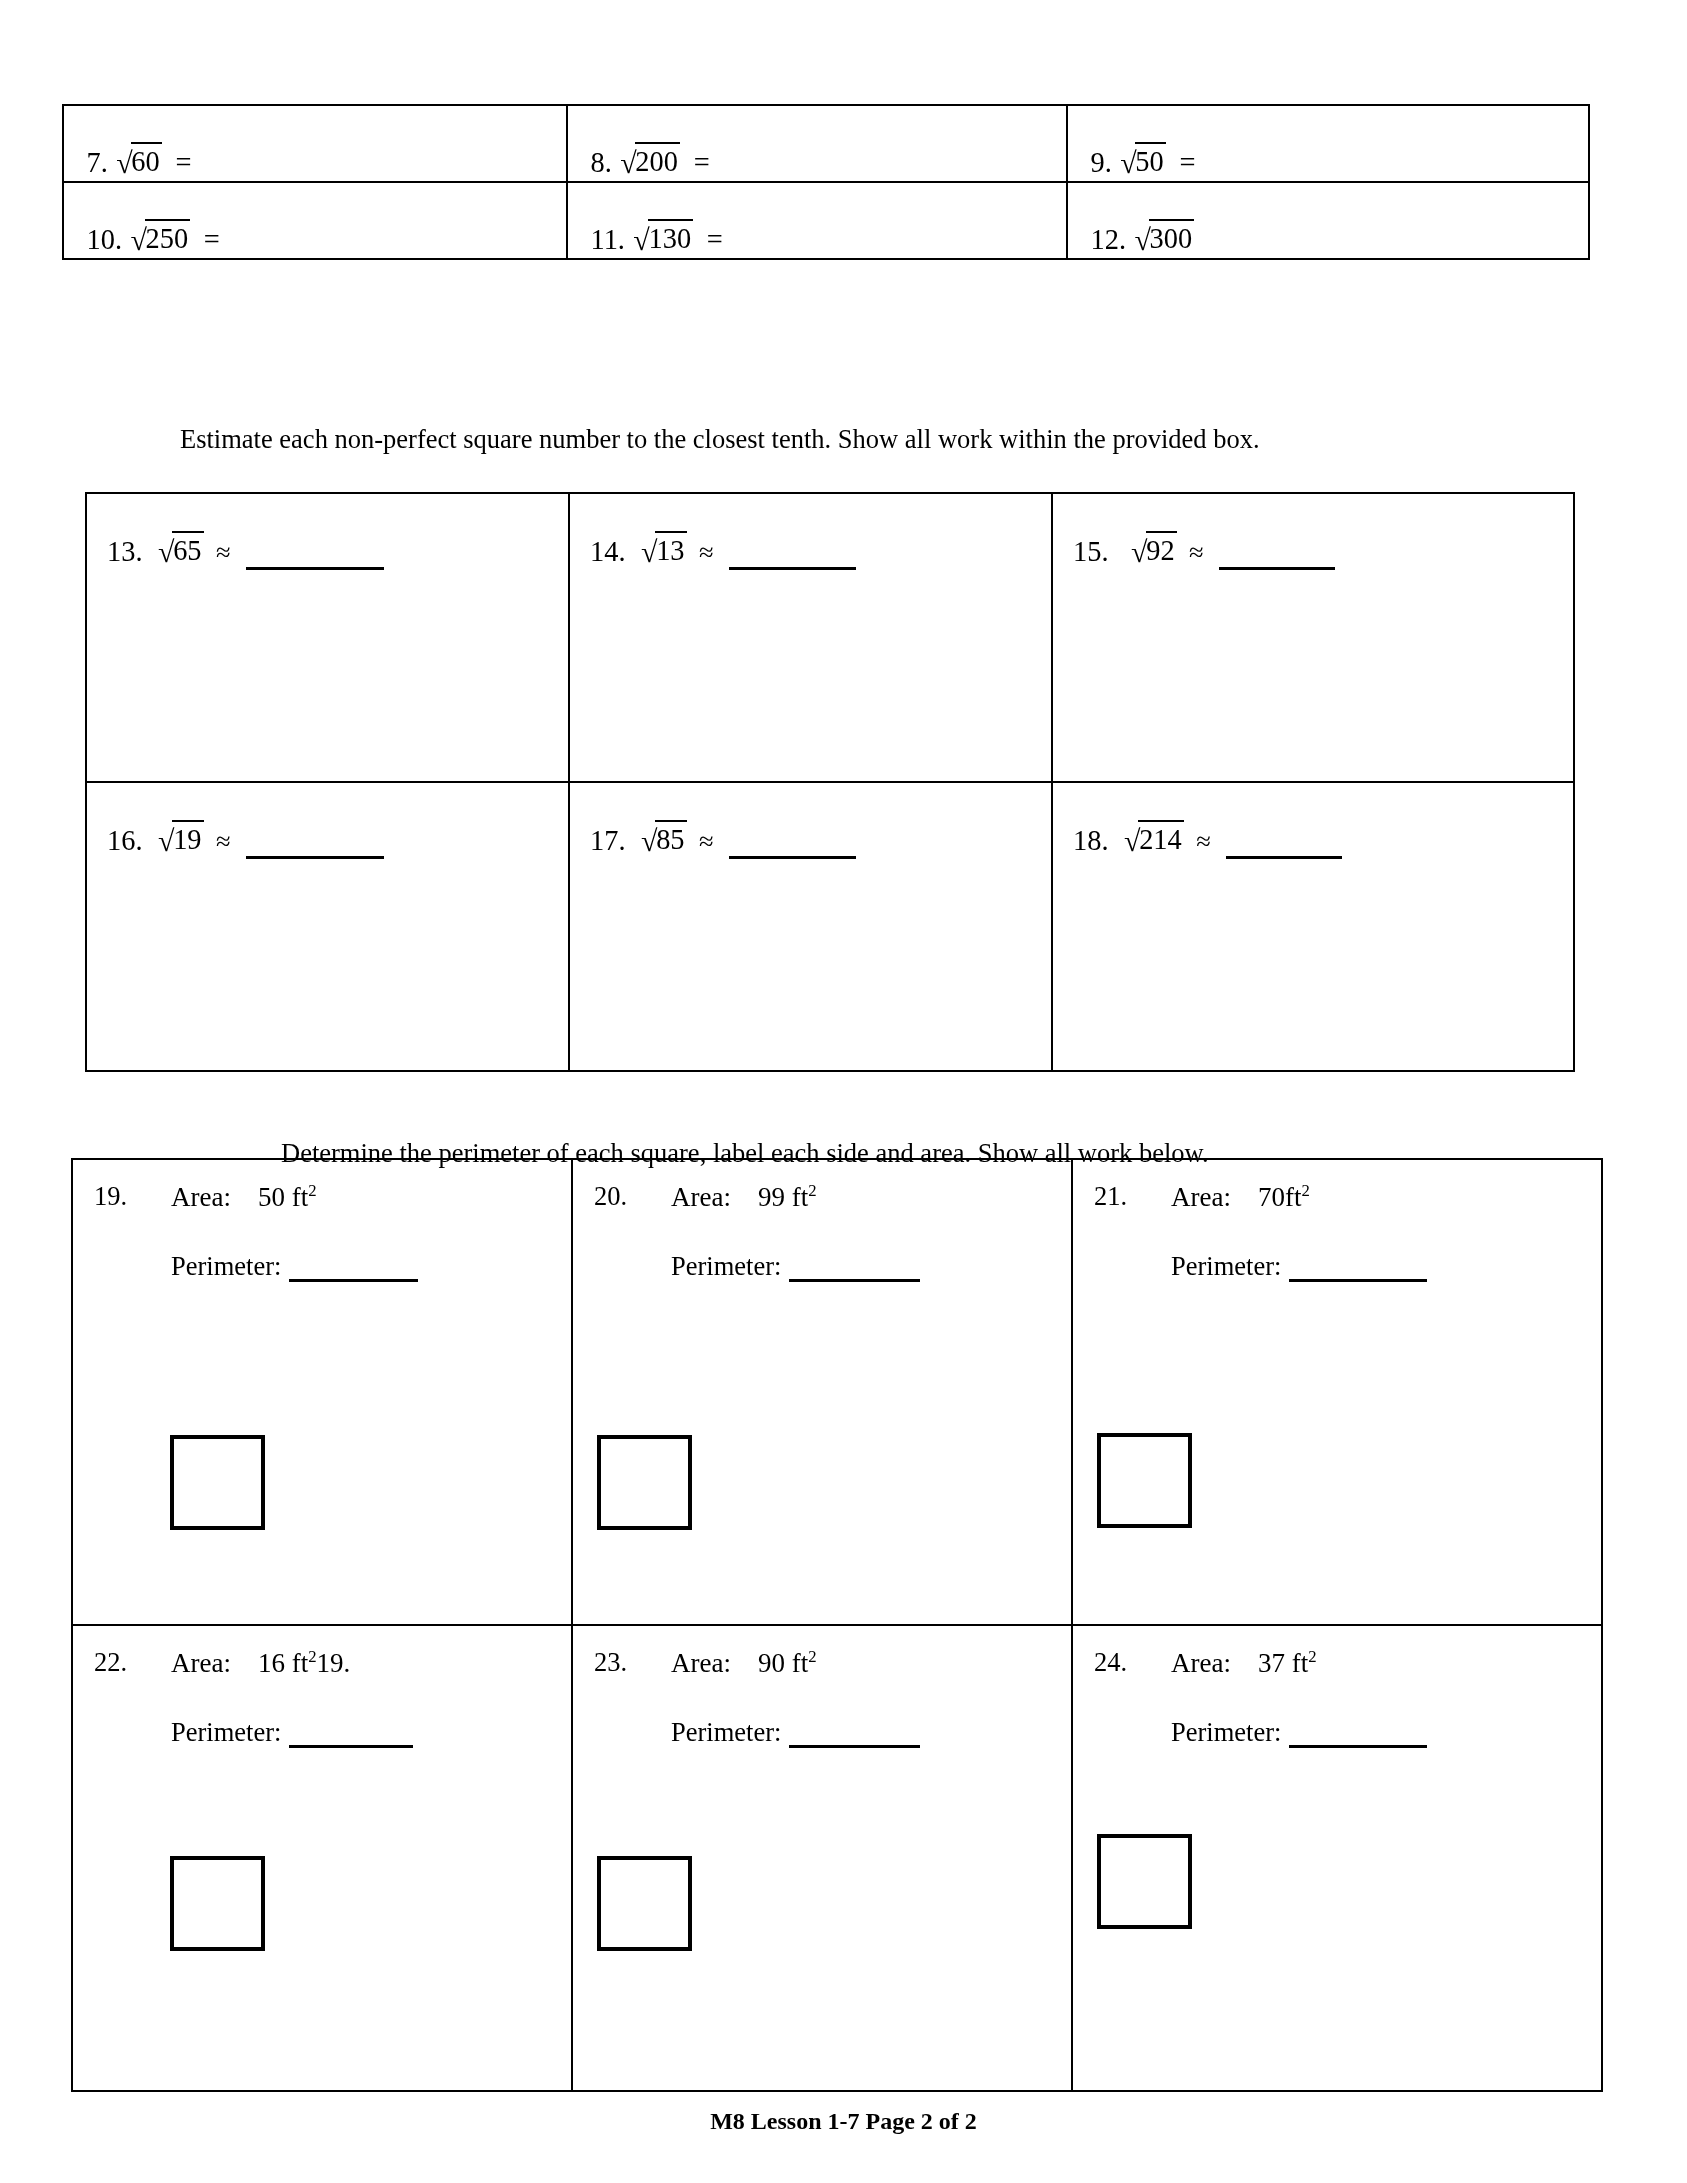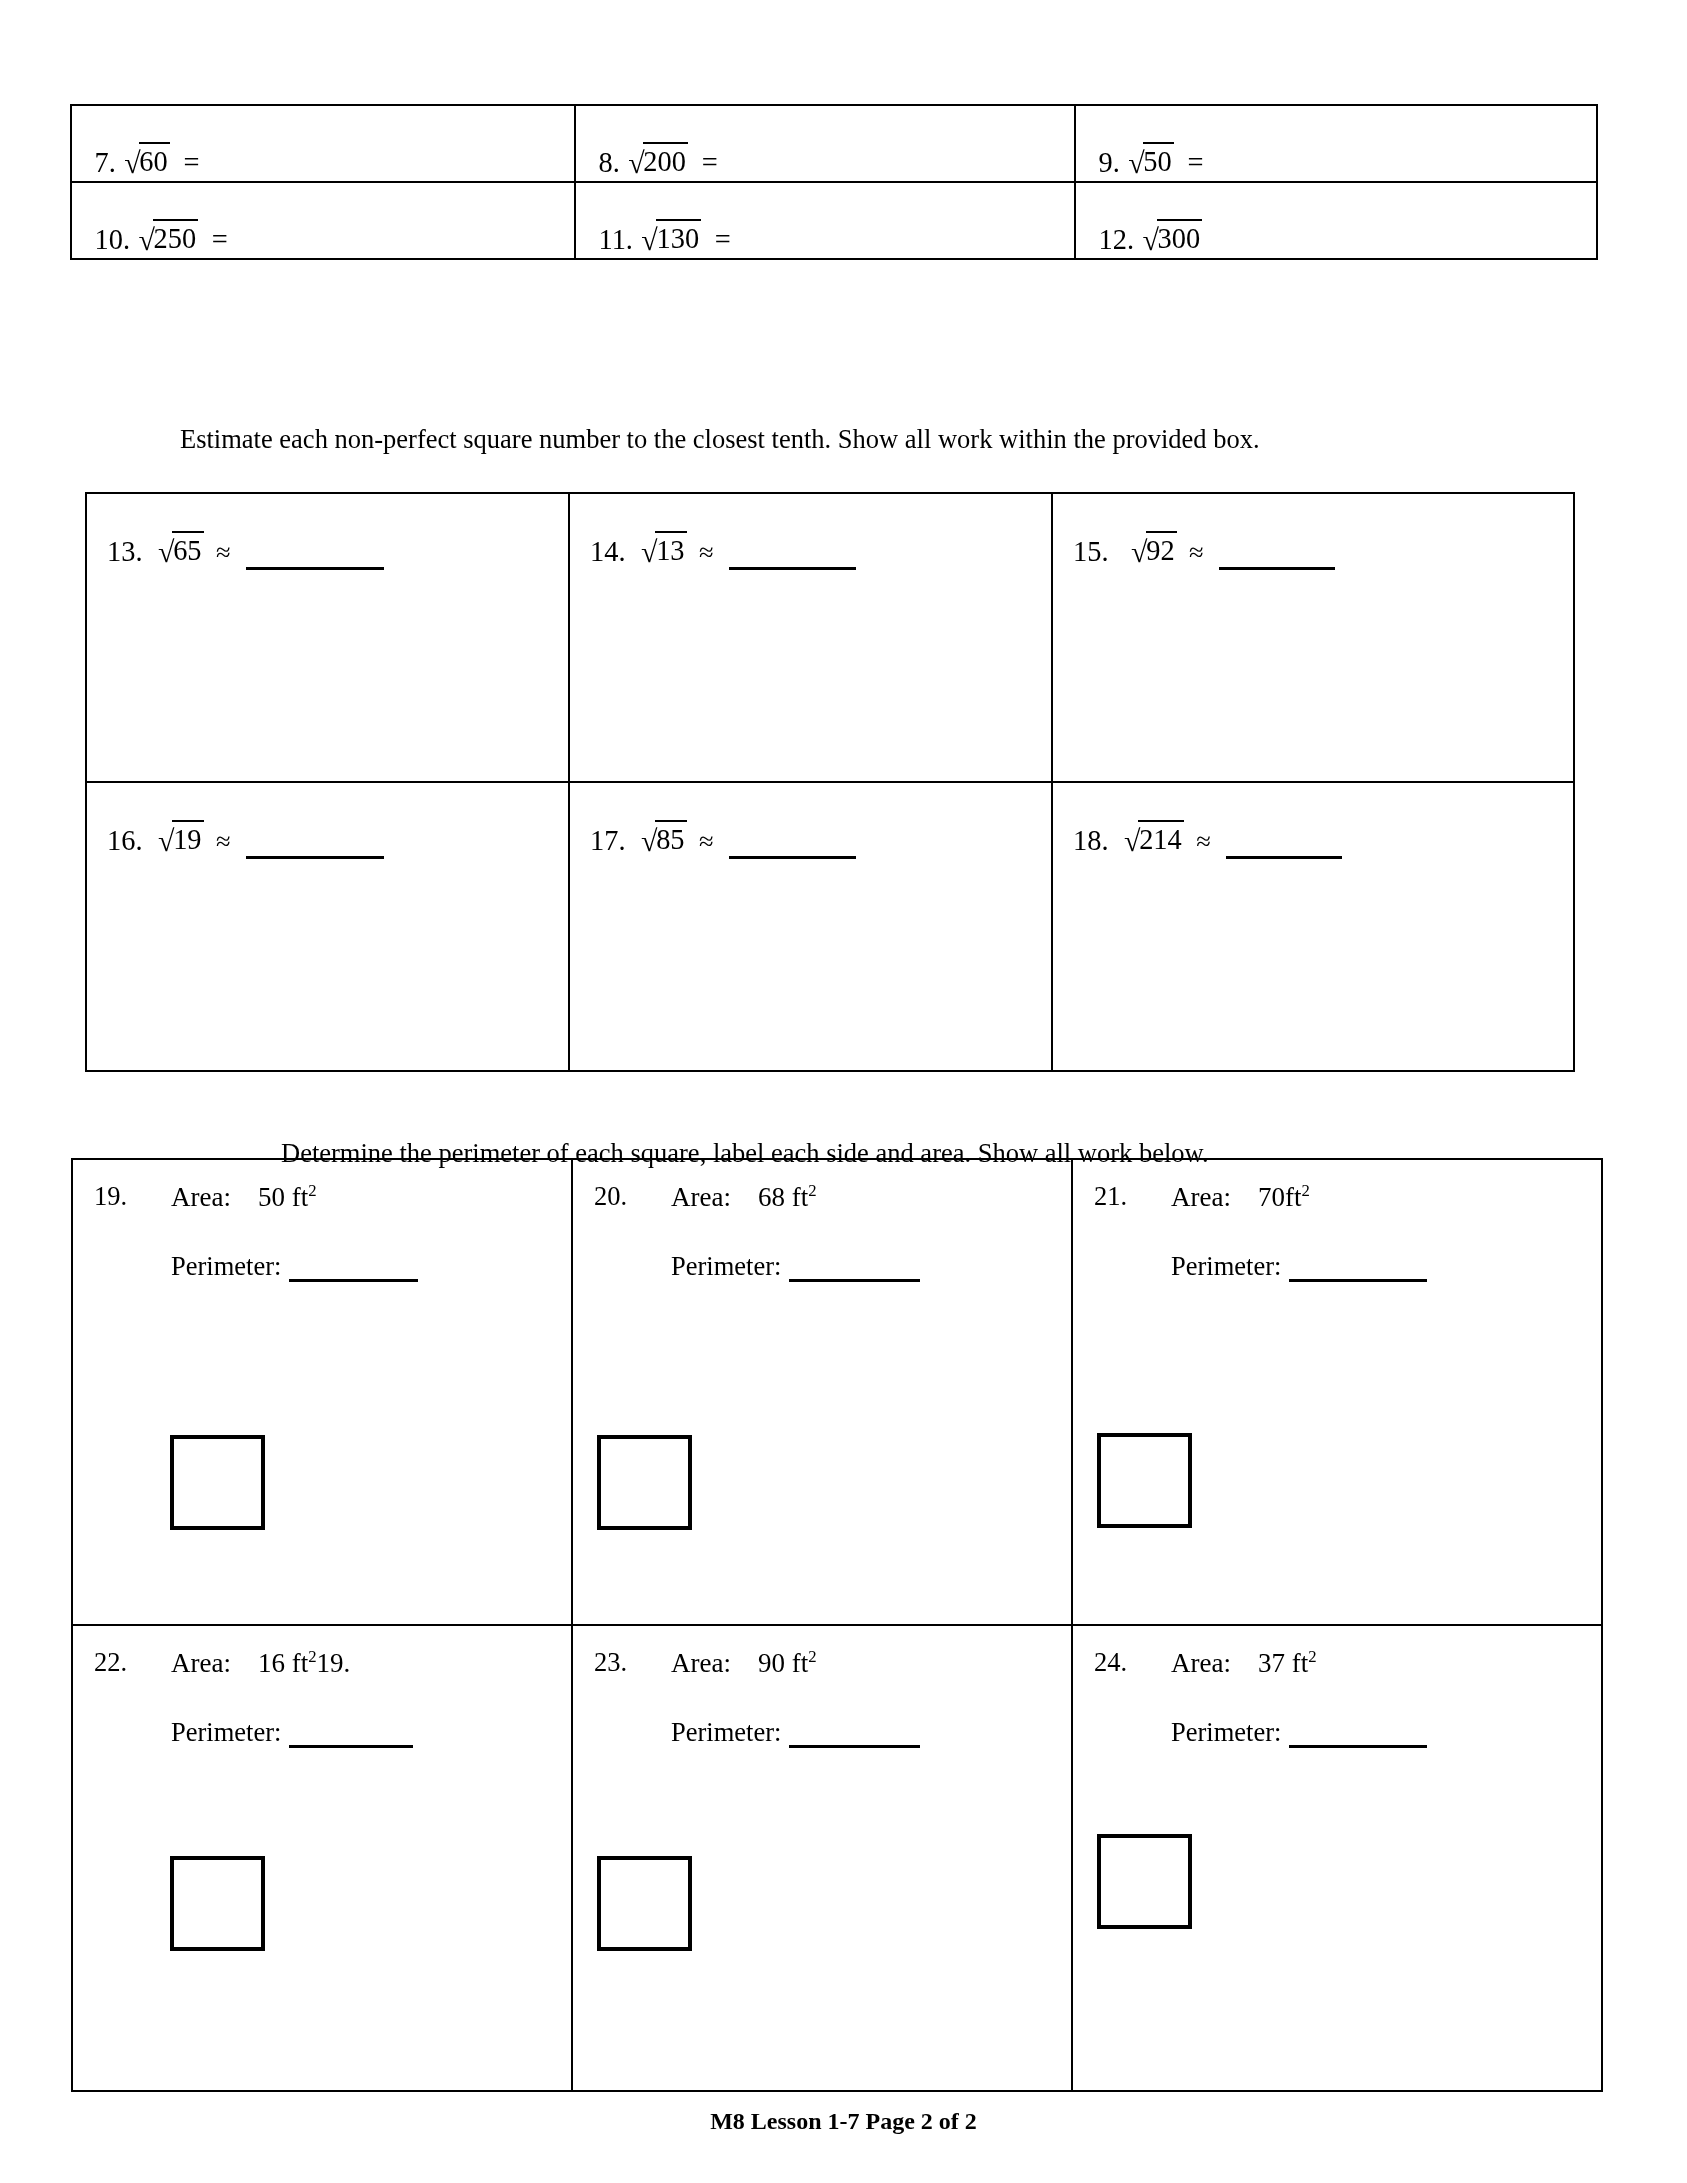--- a/index.html
+++ b/index.html
@@ -62,21 +62,21 @@
   .blank {
     display: inline-block;
     border-bottom: 3.3px solid #000;
     vertical-align: bottom;
     margin-left: 8px;
     height: 20px;
   }
 
   
   #table-roots-1 {
-    left: 70px;
+    left: 62px;
     top: 104px;
     width: 1528px;
   }
   #table-roots-1 td { height: 75px; }
   #table-roots-1 .cellpad {
     position: absolute;
     left: 22.5px;
     top: 37px;
   }
 
@@ -282,21 +282,21 @@
       </span>
       <span class="label-perim">
         <span>Perimeter:</span><span class="blank" style="width:129px;"></span>
       </span>
       <span class="sq" style="left:97px; top:275px; width:95px; height:95px;"></span>
     </td>
     <td style="width:498px;">
       <span class="label-num">20.</span>
       <span class="label-area">
         <span>Area:</span>&nbsp;&nbsp;&nbsp;
-        <span>68  ft</span><sup class="ft">2</sup>
+        <span>99  ft</span><sup class="ft">2</sup>
       </span>
       <span class="label-perim">
         <span>Perimeter:</span><span class="blank" style="width:131px;"></span>
       </span>
       <span class="sq" style="left:24px; top:275px; width:95px; height:95px;"></span>
     </td>
     <td>
       <span class="label-num">21.</span>
       <span class="label-area">
         <span>Area:</span>&nbsp;&nbsp;&nbsp;

